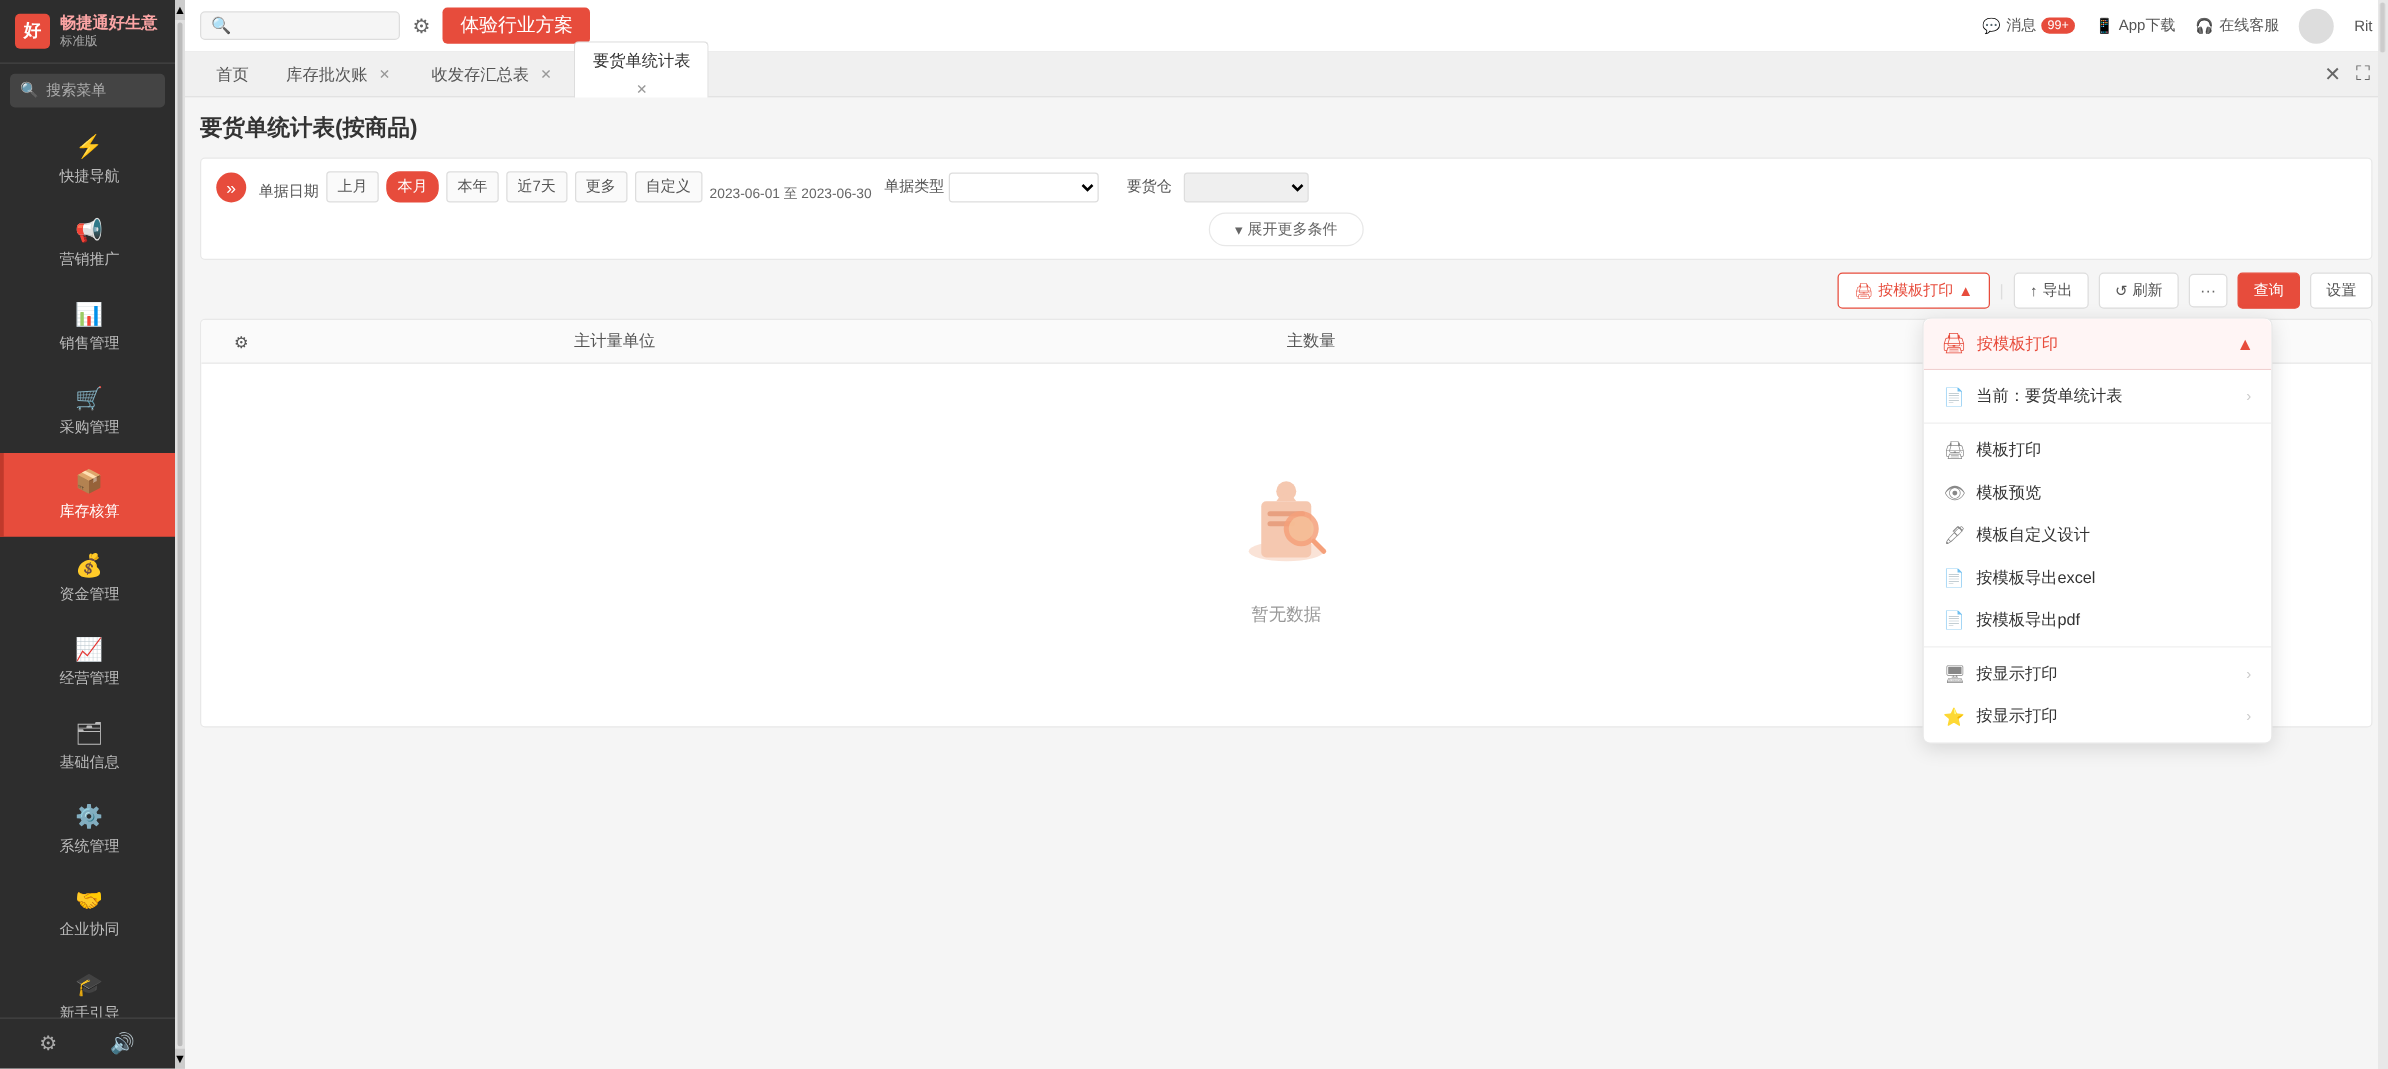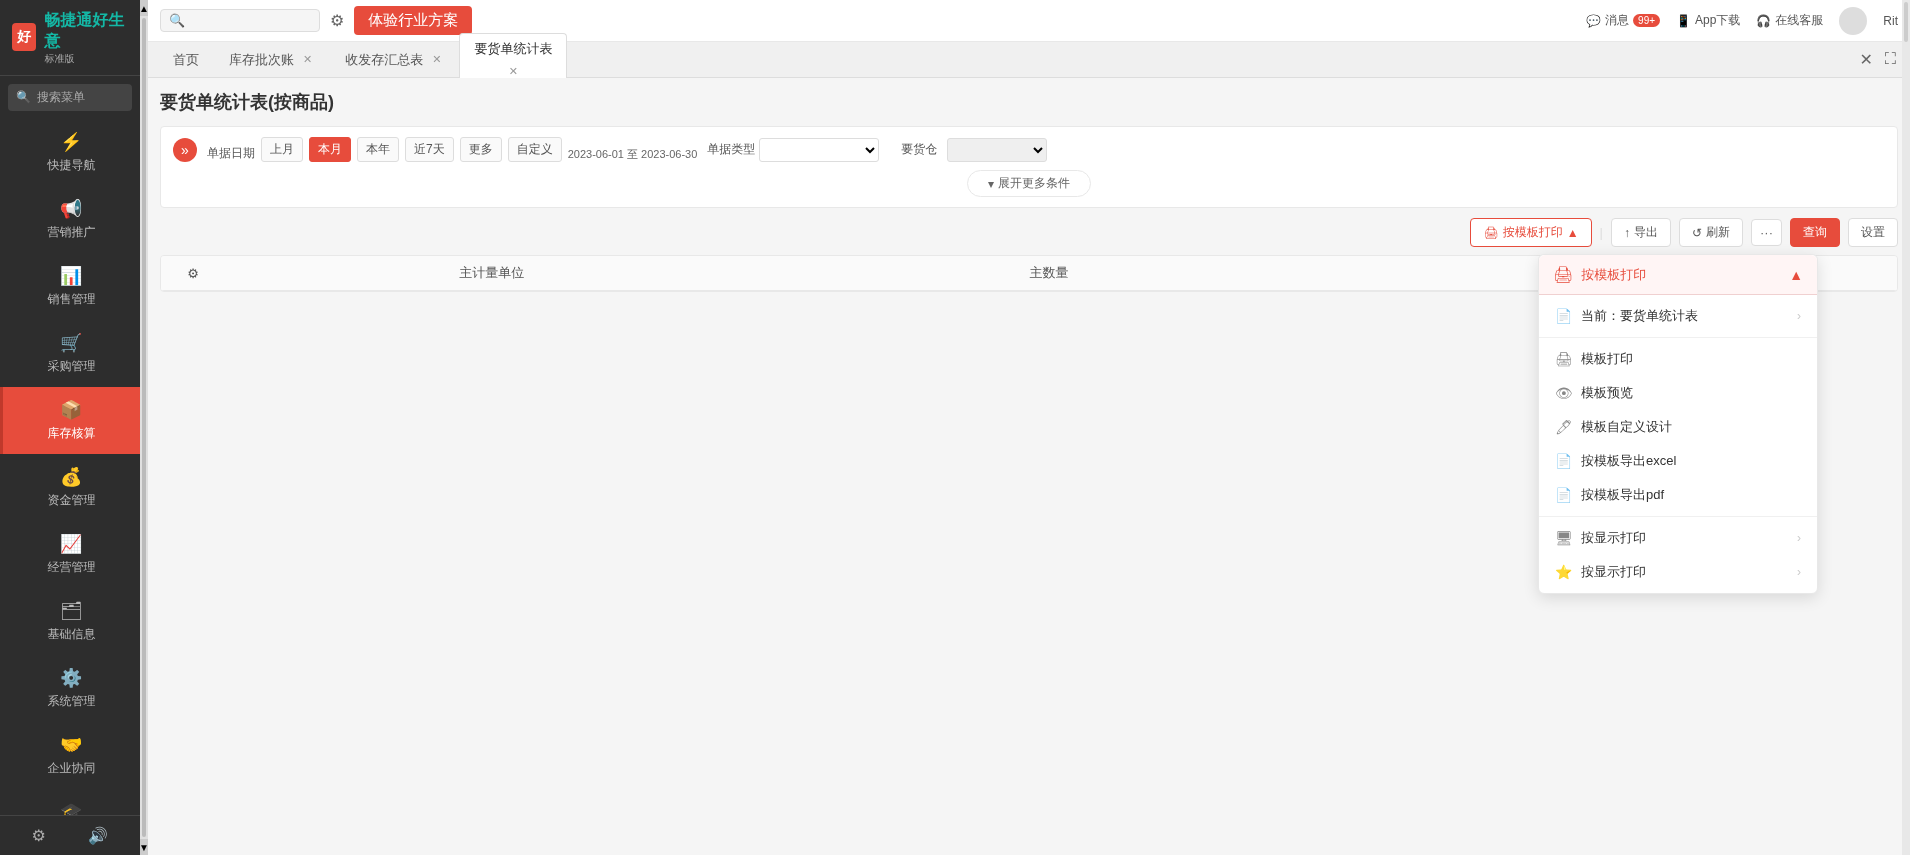--- a/index.html
+++ b/index.html
@@ -30,21 +30,21 @@
       background: #e74c3c;
       border-radius: 4px;
       display: flex;
       align-items: center;
       justify-content: center;
       color: white;
       font-size: 14px;
       font-weight: bold;
     }
     .sidebar-logo-text { line-height: 1.3; }
-    .sidebar-logo-text .name { font-size: 16px; font-weight: bold; color: #14b8a6; }
+    .sidebar-logo-text .name { font-size: 13px; font-weight: bold; color: #fca5a5; }
     .sidebar-logo-text .tag { font-size: 10px; color: #aaa; }
     .sidebar-search {
       display: flex;
       align-items: center;
       margin: 8px;
       background: #444;
       border-radius: 4px;
       padding: 5px 8px;
       gap: 6px;
       cursor: pointer;
@@ -280,20 +280,21 @@
       border-radius: 3px;
       cursor: pointer;
       background: #fafafa;
       font-size: 12px;
       color: #555;
     }
     .date-btn.active {
       background: #e74c3c;
       color: white;
       border-color: #e74c3c;
+      border-radius: 11px;
     }
     .date-range { color: #666; font-size: 11px; }
     .filter-select {
       display: flex;
       align-items: center;
       gap: 4px;
       font-size: 12px;
       color: #555;
     }
     .filter-select select {
@@ -708,19 +709,33 @@
     </div>
 
     <div class="table-container">
       <div class="table-header">
         <div class="th" style="flex:0 0 40px;">⚙</div>
         <div class="th">主计量单位</div>
         <div class="th">主数量</div>
         <div class="th">零售金额</div>
       </div>
 
+      <div class="empty-state">
+        <svg class="empty-icon" viewBox="0 0 100 100" xmlns="http://www.w3.org/2000/svg">
+          <ellipse cx="50" cy="70" rx="30" ry="8" fill="#f5c8b0" opacity="0.5"></ellipse>
+          <rect x="30" y="30" width="40" height="45" rx="4" fill="#f5c8b0"></rect>
+          <rect x="35" y="38" width="30" height="4" rx="2" fill="#e8a080"></rect>
+          <rect x="35" y="46" width="22" height="4" rx="2" fill="#e8a080"></rect>
+          <circle cx="62" cy="52" r="14" fill="#f5a07a" opacity="0.85"></circle>
+          <circle cx="62" cy="52" r="10" fill="#f5c8a0" opacity="0.7"></circle>
+          <line x1="72" y1="62" x2="80" y2="70" stroke="#f5a07a" stroke-width="4" stroke-linecap="round"></line>
+          <circle cx="50" cy="22" r="8" fill="#f5c8b0"></circle>
+          <path d="M42 30 Q50 18 58 30" fill="#f5c8b0"></path>
+        </svg>
+        <div class="empty-text">暂无数据</div>
+      </div>
     </div>
   </div>
 </div>
 
 <div style="width:8px;background:#e8e8e8;position:fixed;right:0;top:0;bottom:0;z-index:200;">
   <div style="height:40px;background:#ccc;border-radius:4px;margin:2px;"></div>
 </div>
 
 </body></html>

